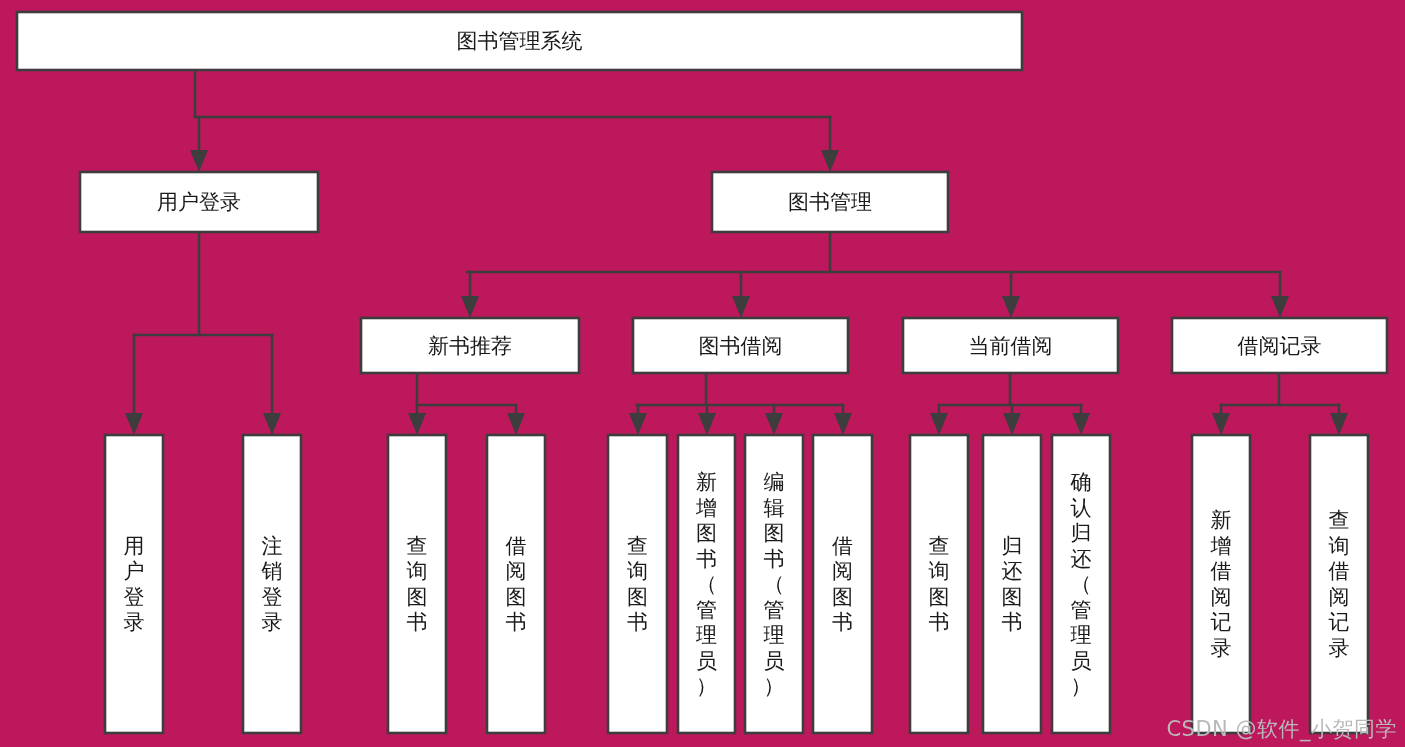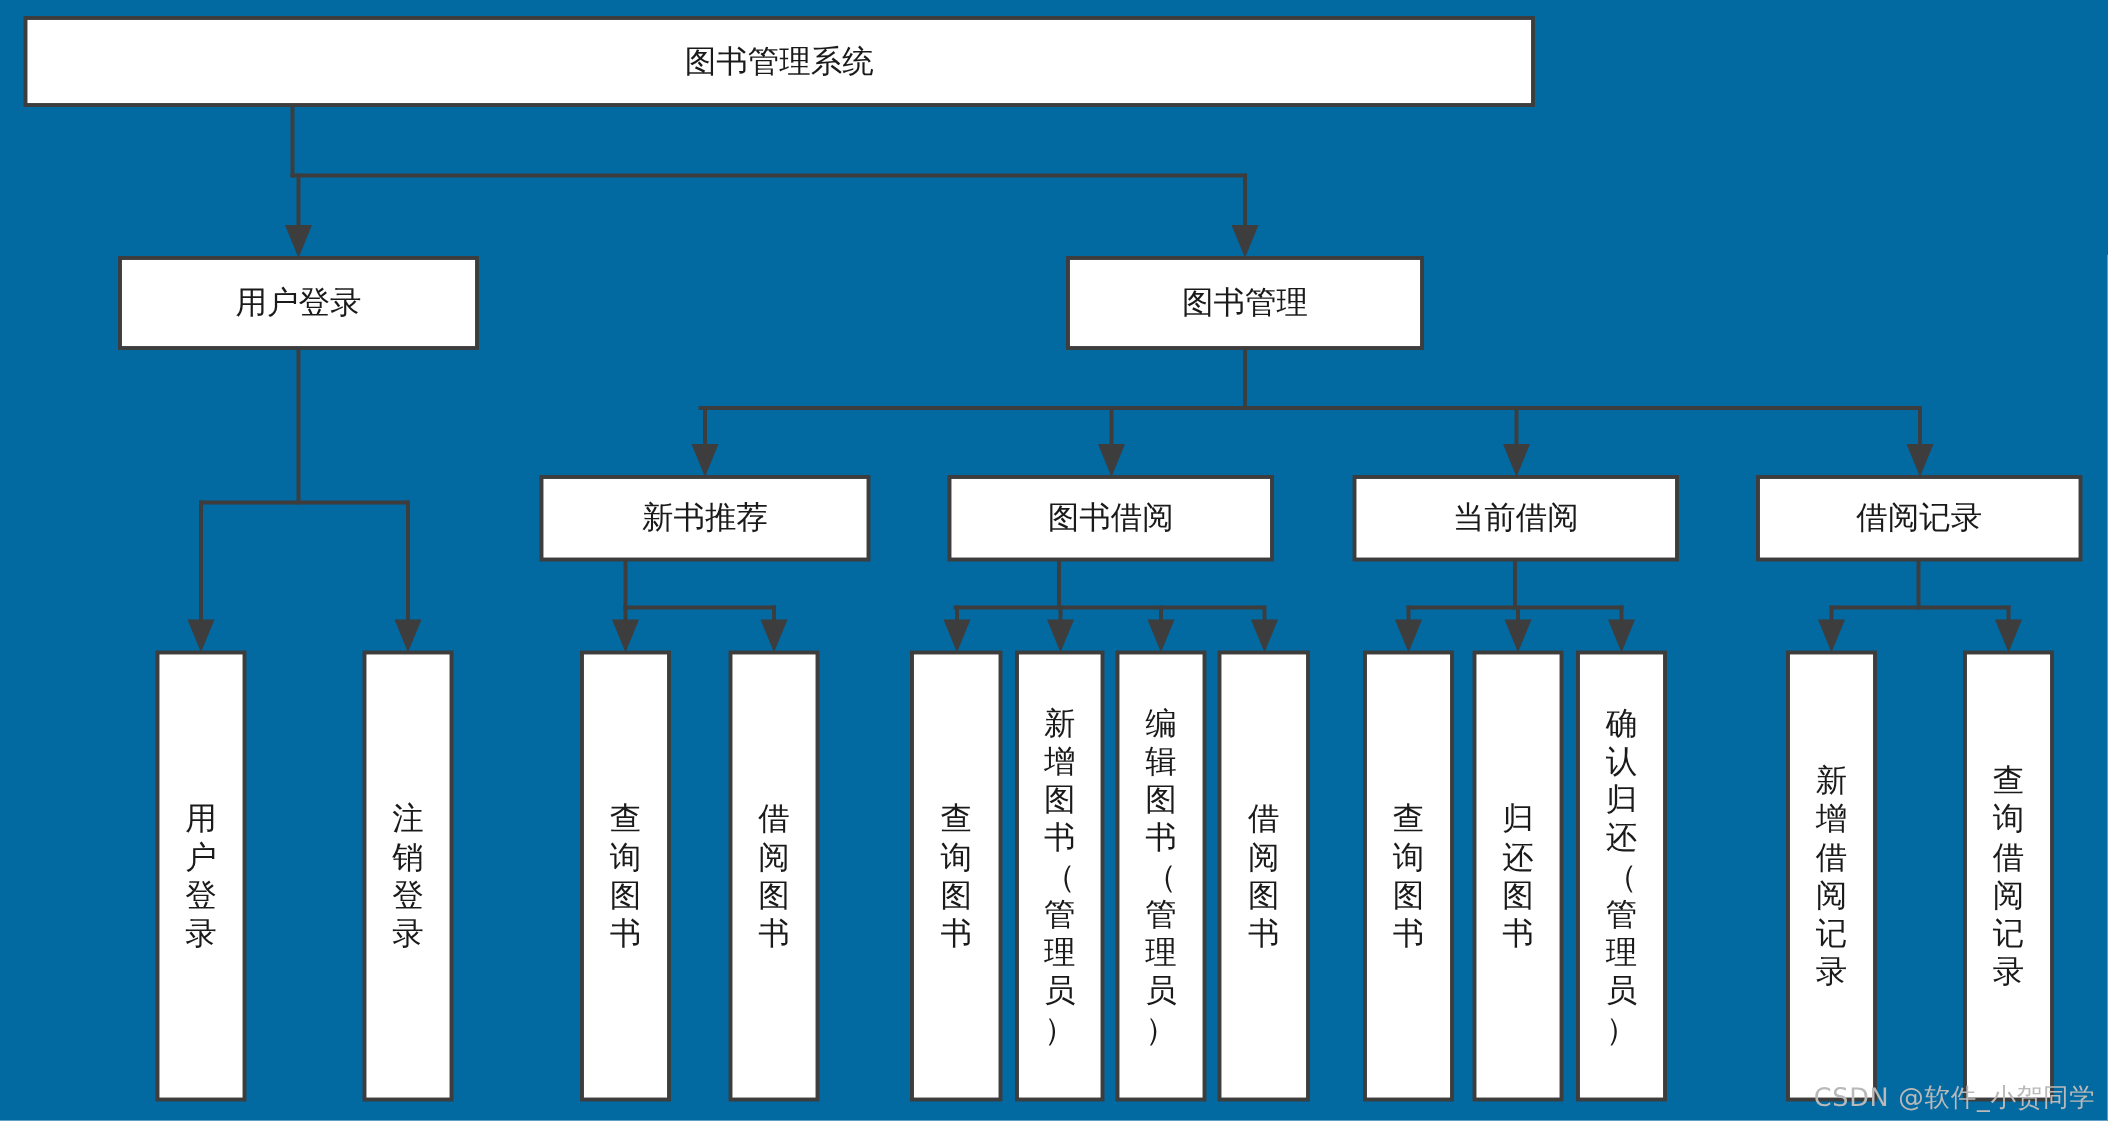--- a/index.html
+++ b/index.html
@@ -11,21 +11,21 @@
   body {
     width: 1405px;
     height: 747px;
     overflow: hidden;
     font-family: "DejaVu Sans", "Liberation Sans", sans-serif;
   }
   #diagram-root {
     position: relative;
     width: 1405px;
     height: 747px;
-    background: #0369a1;
+    background: #be185d;
   }
   svg#flow-svg {
     position: absolute;
     left: 0;
     top: 0;
     width: 1405px;
     height: 747px;
     display: block;
   }
   .node-box {
@@ -53,21 +53,21 @@
     font-family: "DejaVu Sans", "Liberation Sans", sans-serif;
     font-size: 21px;
     fill: #1a1a1a;
     text-anchor: middle;
   }
   .watermark-text {
     position: absolute;
     right: 8px;
     bottom: 4px;
     font-family: "DejaVu Sans", "Liberation Sans", sans-serif;
-    font-size: 17px;
+    font-size: 21px;
     color: #b9b9b9;
     letter-spacing: 0.5px;
     white-space: nowrap;
     user-select: none;
   }
 </style>
 </head>
 <body>
 
 <div id="diagram-root">

